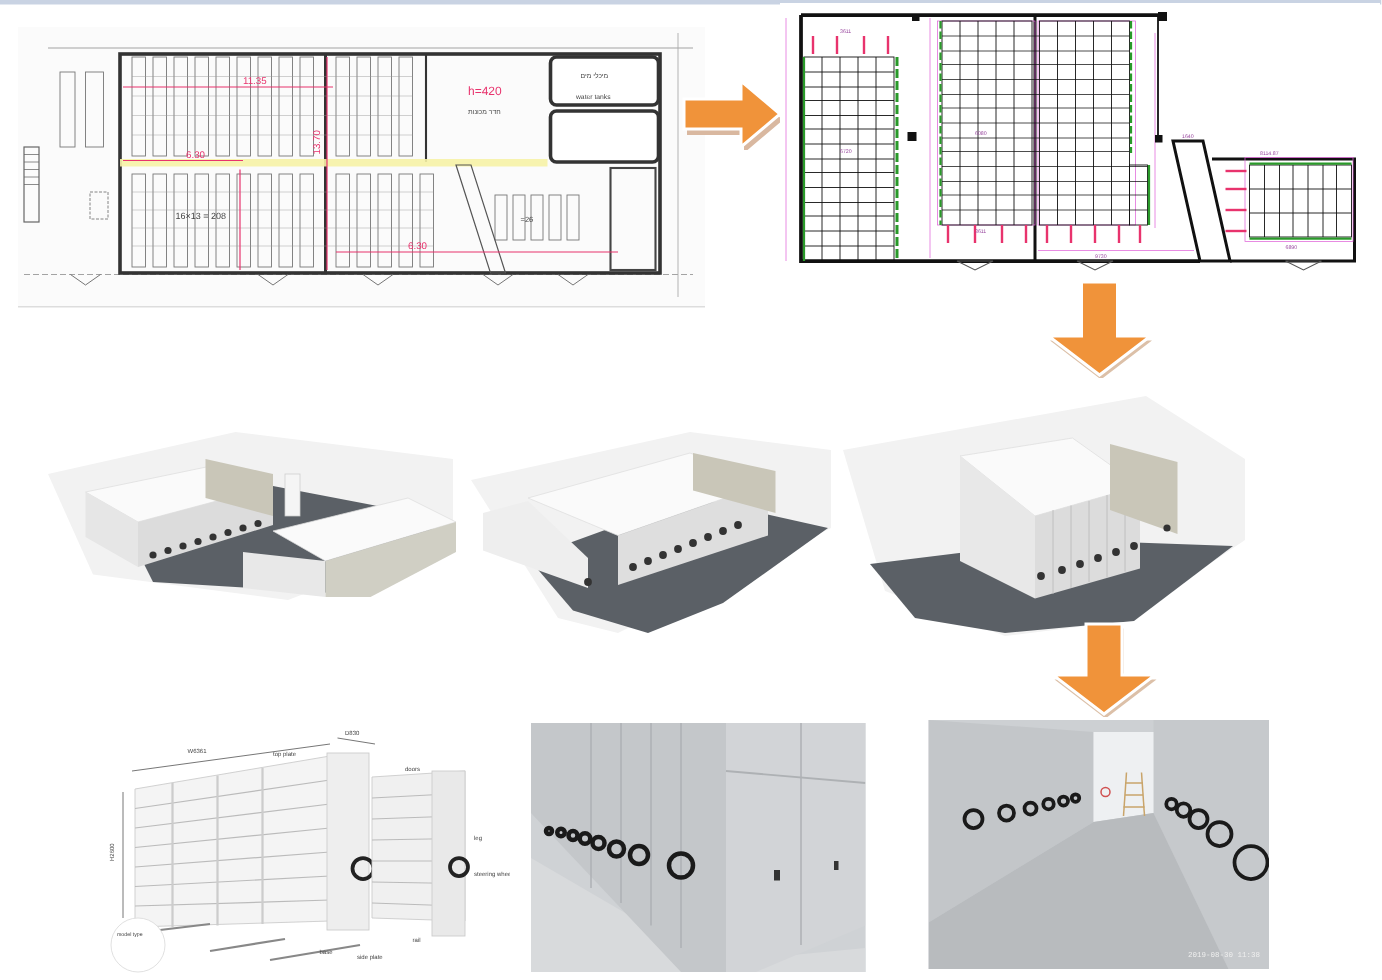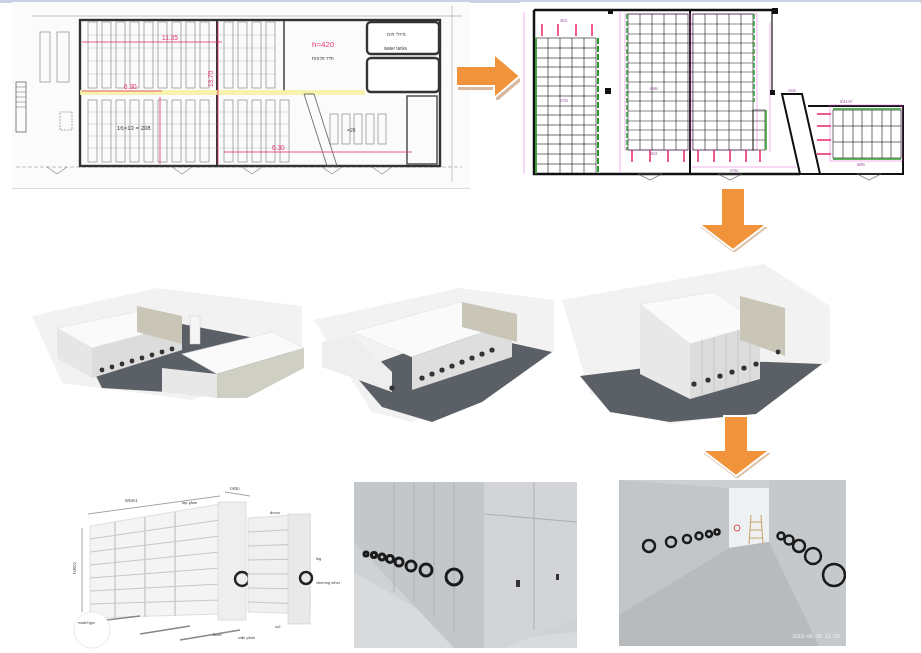--- a/index.html
+++ b/index.html
@@ -1,20 +1,20 @@
 <!DOCTYPE html>
 <html><head>
 <meta charset="utf-8">
 <style>
   html,body{margin:0;padding:0;background:#ffffff;}
   body{width:921px;height:653px;position:relative;overflow:hidden;font-family:"Liberation Sans",sans-serif;}
   .panel{position:absolute;overflow:hidden;}
   .topstrip{position:absolute;left:0;top:0;width:921px;height:3px;background:#c9d3e3;}
   
-  #plan{left:12px;top:2px;width:458px;height:186px;background:#fdfdfd;border-bottom:1px solid #ddd;}
+  #plan{left:12px;top:18px;width:458px;height:186px;background:#fdfdfd;border-bottom:1px solid #ddd;}
   #plan svg, #cad svg{position:absolute;left:0;top:0;}
   #cad{left:520px;top:2px;width:400px;height:180px;background:#fff;}
   .arrow{position:absolute;}
   .render{position:absolute;}
   .photo{position:absolute;overflow:hidden;}
   .photo-label{position:absolute;font-size:5px;color:#eee;font-family:"Liberation Mono",monospace;}
   .dim-label{font-family:"Liberation Sans",sans-serif;}
 </style>
 </head>
 <body>

